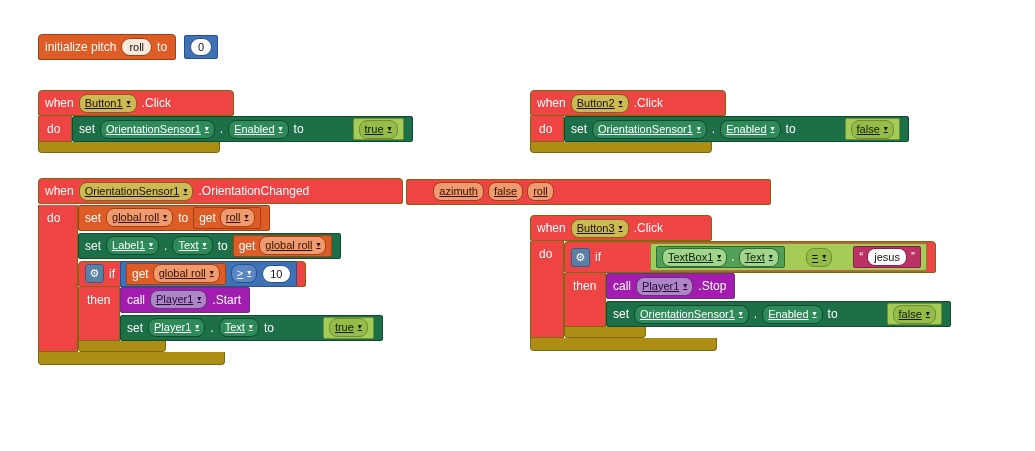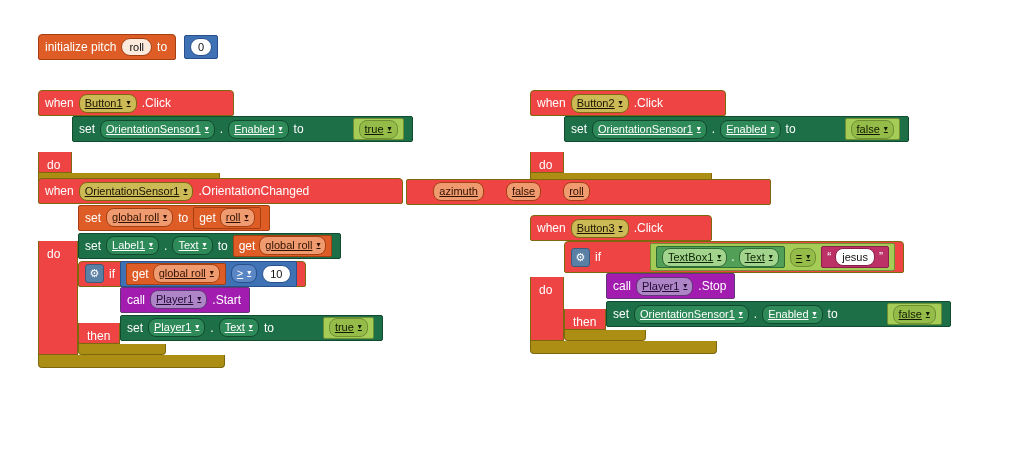--- a/index.html
+++ b/index.html
@@ -10,21 +10,21 @@
 
   
   .r{display:inline-flex;align-items:center;gap:5px;padding:2px 8px 2px 6px;
      border-radius:2px;height:26px;box-sizing:border-box;white-space:nowrap;position:relative;}
   .v{display:inline-flex;align-items:center;gap:4px;padding:1px 5px;border-radius:2px;
      height:22px;box-sizing:border-box;white-space:nowrap;}
   .stack{display:flex;flex-direction:column;align-items:flex-start;}
   .stack>*{margin-top:2px;}
   .stack>*:first-child{margin-top:0;}
   .bodyrow{display:flex;align-items:stretch;}
-  .rail{min-width:34px;box-sizing:border-box;padding:6px 4px 0 8px;color:#fff;margin-top:36px;}
+  .rail{min-width:34px;box-sizing:border-box;padding:6px 4px 0 8px;color:#fff;}
   .foot{height:10px;border-radius:0 0 4px 4px;}
 
   
   .gold{background:#ef4444;border:1px solid #7E680D;color:#fff;}
   .chip-gold{background:#CCBA57;border:1px solid #7E680D;color:#1A1400;}
   .rail.gold{border-top:none;}
   .foot.gold{background:#AC8E15;border:1px solid #7E680D;border-top:none;}
 
   .orange{background:#DE5C26;border:1px solid #A33F12;color:#fff;}
   .chip-orange{background:#F09B6F;border:1px solid #A33F12;color:#331100;}
@@ -130,21 +130,21 @@
     </div>
     <div class="foot gold" style="width:180px;"></div>
   </div>
 
   <div class="top" style="left:38px;top:178px;">
     <div class="r gold hdr" style="min-width:365px;">
       <span class="lbl">when</span>
       <span class="chip chip-gold dd">OrientationSensor1</span>
       <span class="lbl">.OrientationChanged</span>
     </div>
-    <div class="r gold" style="min-width:365px;gap:22px;padding-left:26px;">
+    <div class="r gold" style="min-width:365px;gap:4px;padding-left:26px;">
       <span class="chip chip-orange">azimuth</span>
       <span class="chip chip-orange">false</span>
       <span class="chip chip-orange">roll</span>
     </div>
     <div class="bodyrow">
       <div class="rail gold" style="min-width:40px;">
         <span>do</span>
       </div>
       <div class="stack">
 
@@ -220,21 +220,21 @@
     </div>
     <div class="bodyrow">
       <div class="rail gold">
         <span>do</span>
       </div>
       <div class="stack">
         <div>
           <div class="r gold hdr" style="height:32px;">
             <span class="gear"></span>
             <span class="lbl">if</span>
-            <span class="v logic" style="height:28px;gap:5px;">
+            <span class="v logic" style="height:28px;gap:21px;">
               <span class="v getter">
                 <span class="chip chip-getter dd">TextBox1</span>
                 <span class="lbl">.</span>
                 <span class="chip chip-getter dd">Text</span>
               </span>
               <span class="chip chip-logic dd">=</span>
               <span class="v magenta">
                 <span class="lbl">“</span>
                 <span class="textfield">jesus</span>
                 <span class="lbl">”</span>

